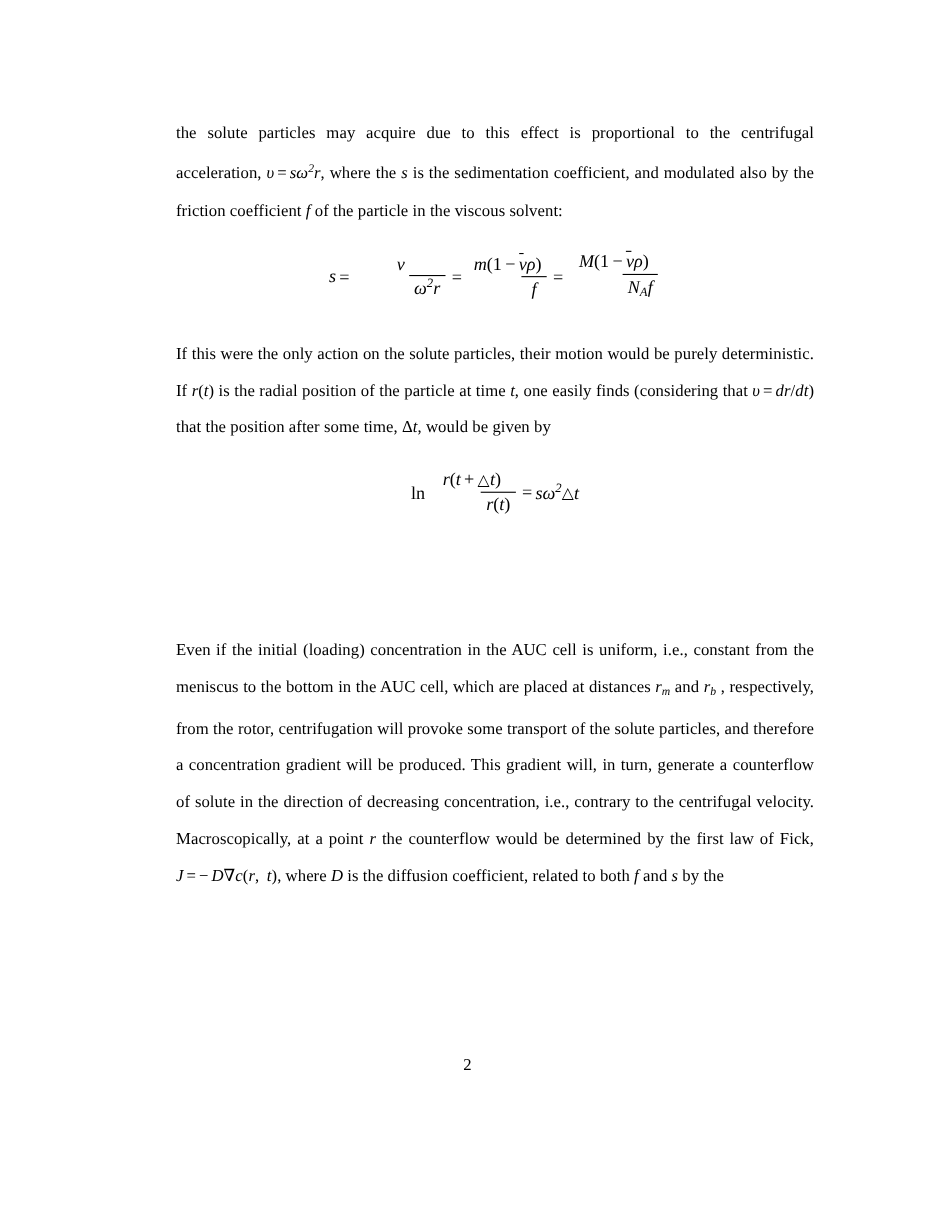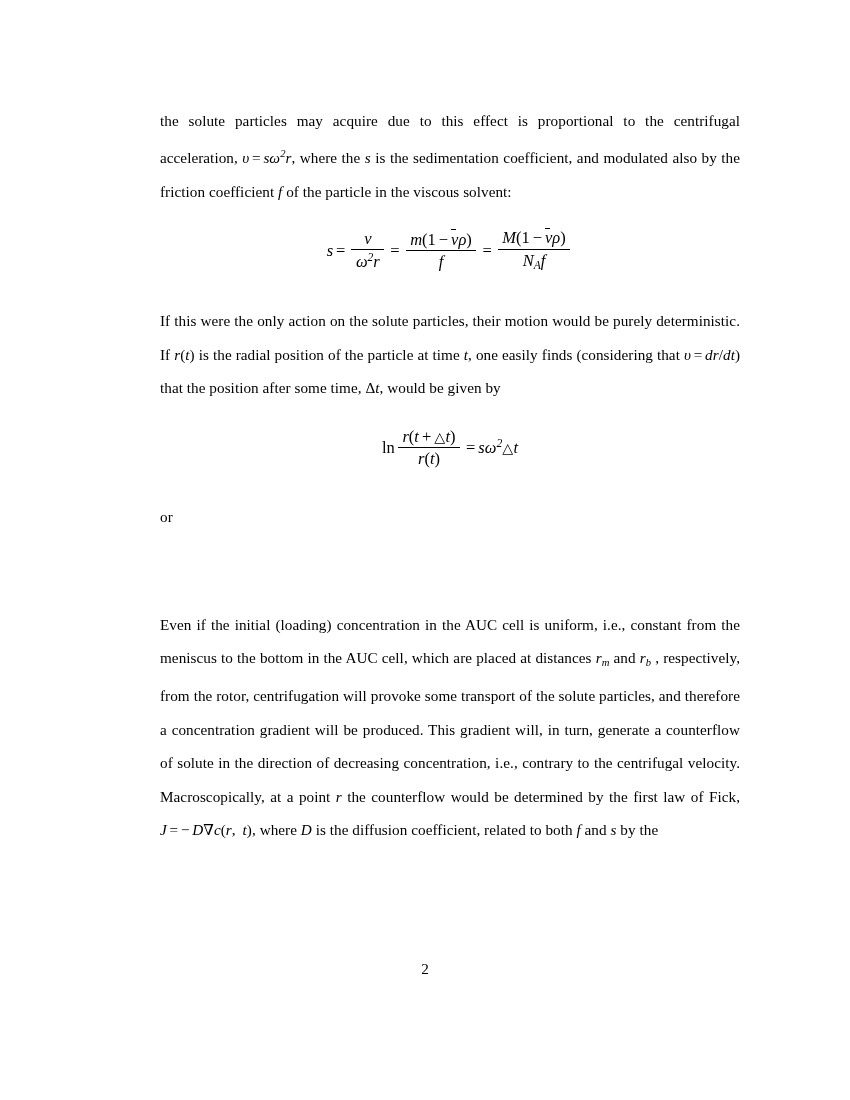--- a/index.html
+++ b/index.html
@@ -80,20 +80,21 @@
     top: -0.10em;
   }
   .frac .num {
     display: block;
     padding: 0 0.28em 1px 0.28em;
   }
   .frac .den {
     display: block;
     border-top: 1.1px solid #000;
     padding: 1px 0.28em 0 0.28em;
+    margin-left: 48px;
   }
   .eq-display {
     font-size: 16.5px;
   }
   .eq-inline-mid {
     display: inline-block;
     vertical-align: middle;
   }
   
   .obar {
@@ -151,21 +152,20 @@
     <p class="para"><span>If this were the only action on the solute particles, their motion would be purely deterministic. If </span><span class="math"><i class="v">r</i>(<i class="v">t</i>)</span><span> is the radial position of the particle at time </span><span class="math"><i class="v">t</i></span><span>, one easily finds (considering that </span><span class="math"><i class="v">υ</i><span class="op">=</span><i class="v">dr</i>/<i class="v">dt</i></span><span>) that the position after some time, </span><span class="math"><span class="capdelta">Δ</span><i class="v">t</i></span><span>, would be given by</span></p>
 
     <div class="spacer-md"></div>
 
     <div class="eq-block eq-display">
       <span class="math eq-inline-mid"><span style="font-style:normal;">ln</span><span class="frac"><span class="num"><i class="v">r</i>(<i class="v">t</i><span class="op">+</span><span class="tri">△</span><i class="v">t</i>)</span><span class="den"><i class="v">r</i>(<i class="v">t</i>)</span></span><span class="op">=</span><i class="v">sω</i><sup class="exp">2</sup><span class="tri">△</span><i class="v">t</i></span>
     </div>
 
     <div class="spacer-lg"></div>
 
-    <p class="para"><span>or</span></p>
 
     <div class="spacer-lg"></div>
 
 
     <div class="spacer-lg"></div>
     <div class="spacer-sm"></div>
 
     <p class="para"><span>Even if the initial (loading) concentration in the AUC cell is uniform, i.e., constant from the meniscus to the bottom in the AUC cell, which are placed at distances </span><span class="math"><i class="v">r</i><sub class="sb">m</sub></span><span> and </span><span class="math"><i class="v">r</i><sub class="sb">b</sub></span><span> , respectively, from the rotor, centrifugation will provoke some transport of the solute particles, and therefore a concentration gradient will be produced. This gradient will, in turn, generate a counterflow of solute in the direction of decreasing concentration, i.e., contrary to the centrifugal velocity. Macroscopically, at a point </span><span class="math"><i class="v">r</i></span><span> the counterflow would be determined by the first law of Fick, </span><span class="math"><i class="v">J</i><span class="op">=</span></span><span class="math"><span class="op" style="padding-left:0;">−</span><i class="v">D</i><span class="nabla">∇</span><i class="v">c</i>(<i class="v">r</i>,<span class="thinsp"></span> <i class="v">t</i>)</span><span>, where </span><span class="math"><i class="v">D</i></span><span> is the diffusion coefficient, related to both </span><span class="math"><i class="v">f</i></span><span> and </span><span class="math"><i class="v">s</i></span><span> by the</span></p>
 
   </div>

